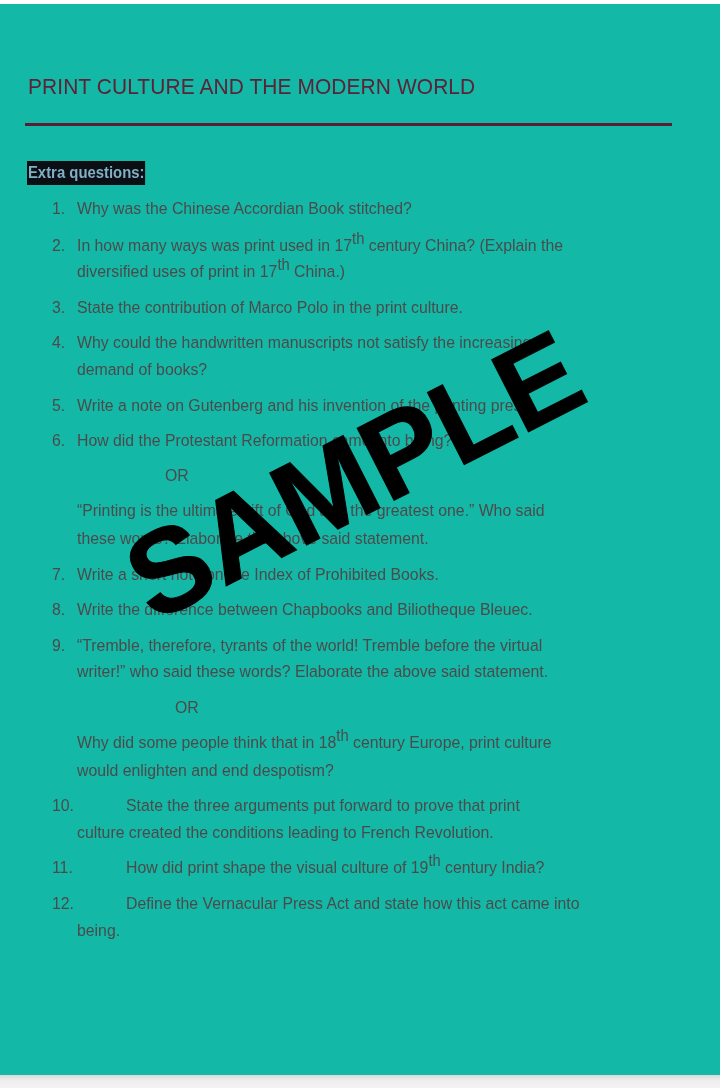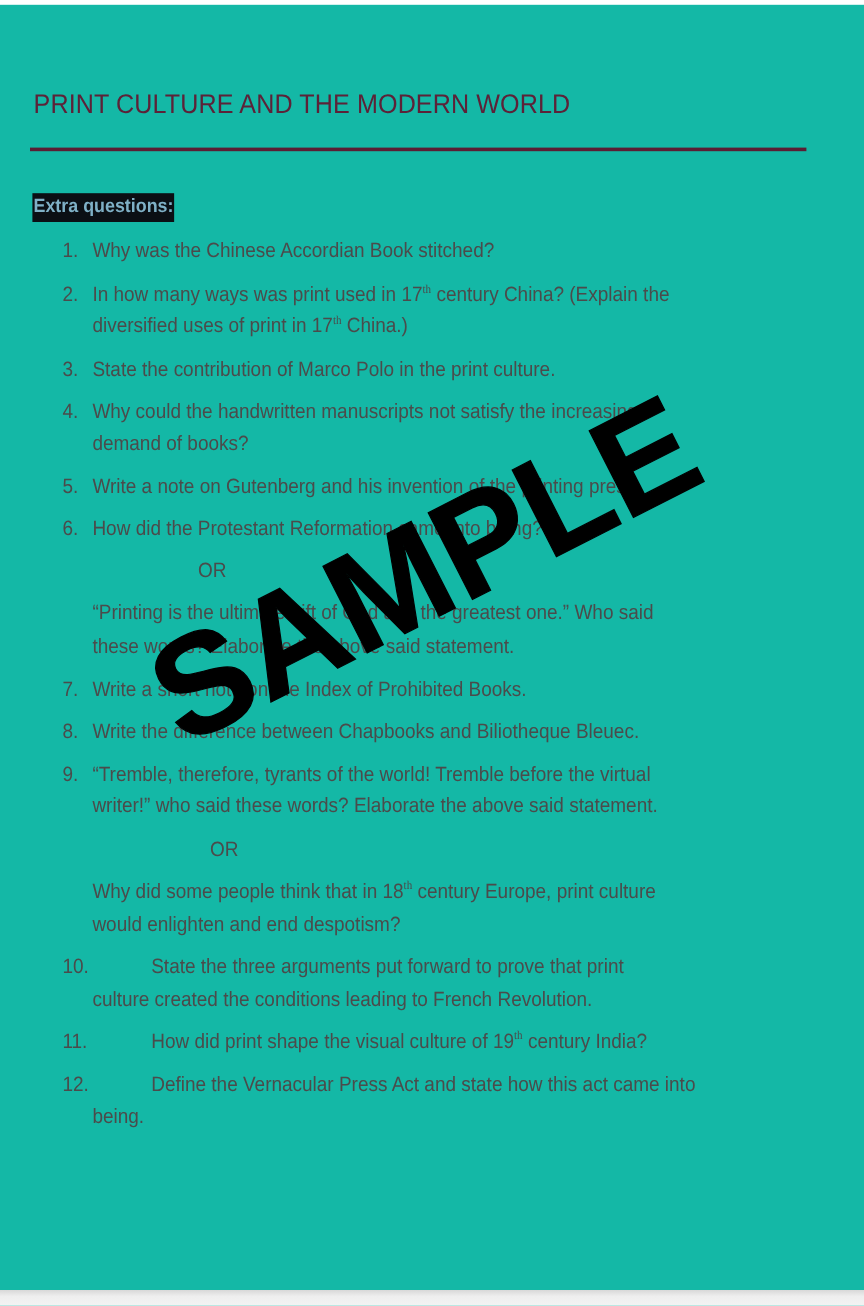--- a/index.html
+++ b/index.html
@@ -20,21 +20,21 @@
   .rule { position: absolute; left: 25px; top: 119px; width: 647px; height: 3px; background: #5a1e34; }
   .section-label {
     position: absolute; left: 27px; top: 157px; height: 24px; padding: 0 1px;
     background: #0b0f14; color: #7fb0c6; font-weight: bold; font-size: 16px; line-height: 24px;
     transform: scaleX(0.93); transform-origin: left top;
   }
   .line { position: absolute; font-size: 17.2px; line-height: 22px; white-space: nowrap; color: #4b4b4b;
     transform: scaleX(0.92); transform-origin: left top; }
   .num { position: absolute; font-size: 17.2px; line-height: 22px; color: #4b4b4b;
     transform: scaleX(0.92); transform-origin: left top; }
-  sup { font-size: 10px; line-height: 0; vertical-align: 7px; font-family: Liberation Serif, serif; }
+  sup { font-size: 16px; line-height: 0; vertical-align: 7px; }
   .watermark-text {
     position: absolute; left: 108px; top: 530px;
     font-family: "Liberation Sans", sans-serif; font-weight: bold; font-size: 118px; color: #000;
     transform: rotate(-27deg); transform-origin: left top; letter-spacing: 0px;
     -webkit-text-stroke: 1px #000;
     line-height: 1;
   }
 </style>
 </head>
 <body>

